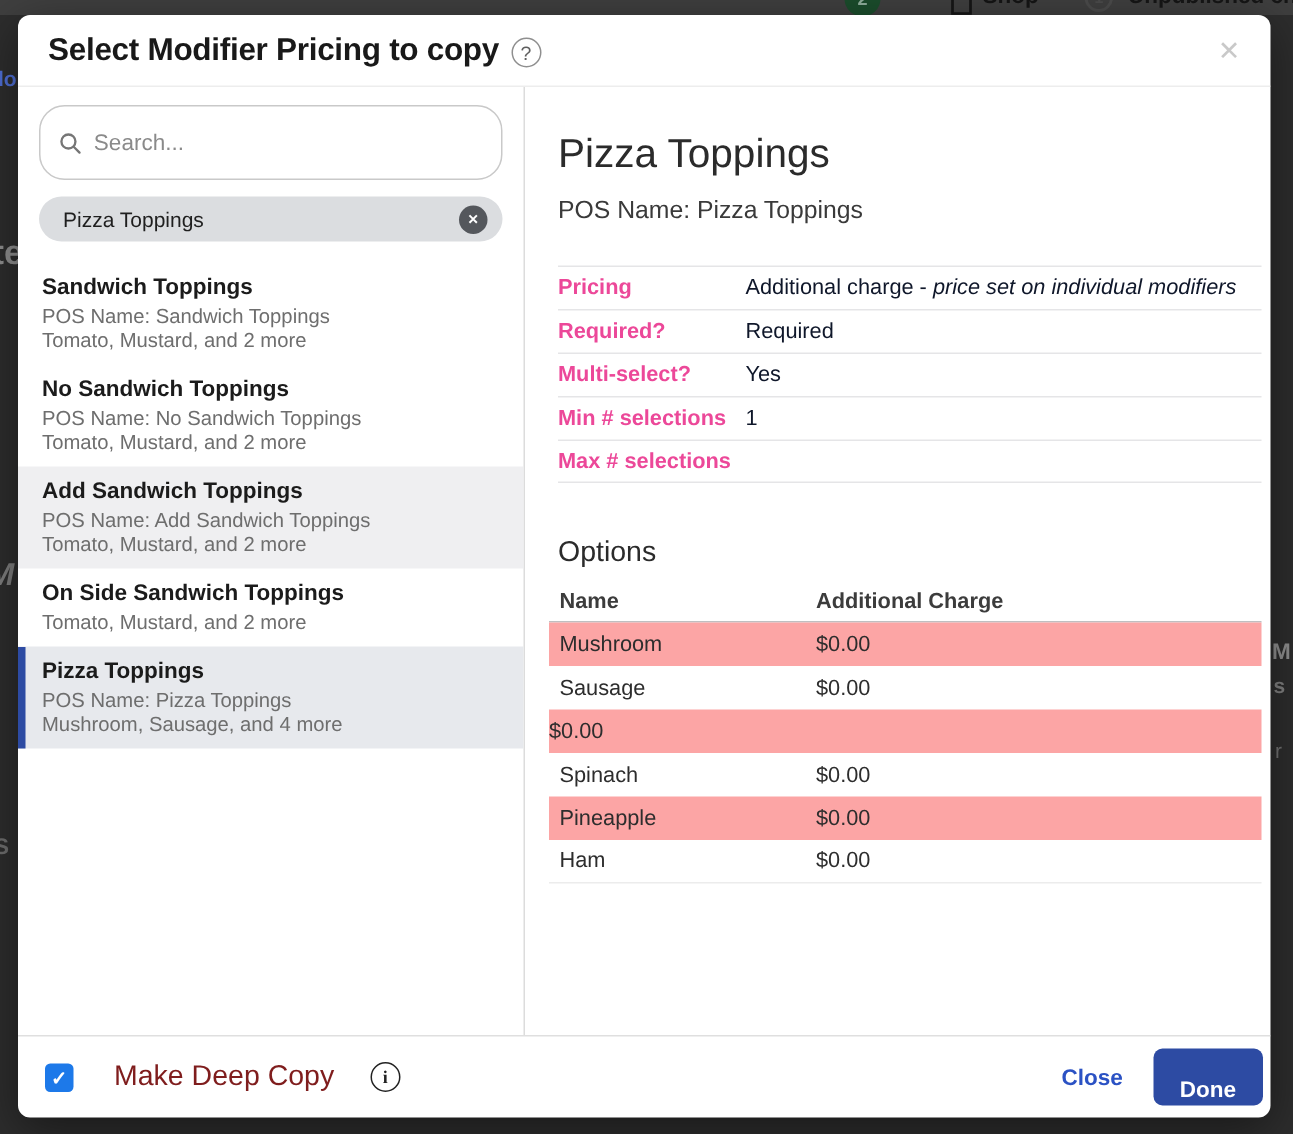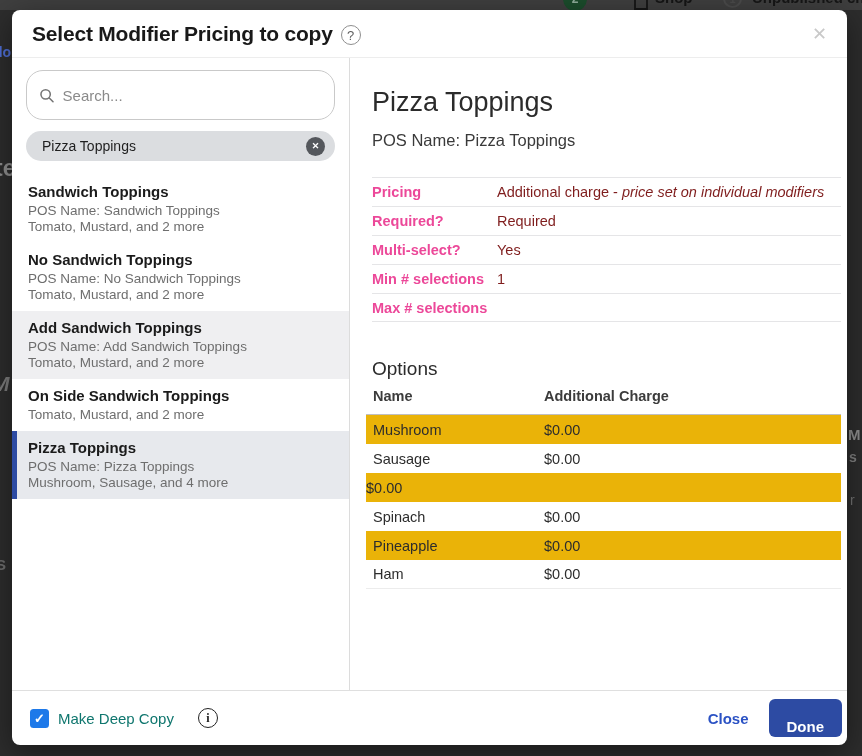--- a/index.html
+++ b/index.html
@@ -60,39 +60,39 @@
 
   
   .right-panel { flex:1 1 auto; padding:28px 6px 0 22px; overflow:hidden; }
   .detail-title { font-size:27px; font-weight:400; color:#2b2b2b; line-height:32px; }
   .detail-pos { font-size:16.5px; color:#3a3a3a; margin-top:13px; }
 
   .fields { margin-top:27px; width:469px; }
   .field-row { display:flex; height:29px; align-items:center; border-top:1px solid #e5e5e7; }
   .field-row:last-child { border-bottom:1px solid #e5e5e7; }
   .f-label { flex:0 0 125px; font-size:14.5px; font-weight:700; color:#ec4899; }
-  .f-value { font-size:14.5px; color:#7f1d1d; }
+  .f-value { font-size:14.5px; color:#0f172a; }
   .f-value i { font-style:italic; }
 
   .options-heading { margin-top:36px; font-size:19px; font-weight:400; color:#2b2b2b; }
   .options-table { width:475px; margin-left:-6px; margin-top:8px; }
-  .opt-header { display:flex; height:27px; border-bottom:1px solid #bfbfc1; }
+  .opt-header { display:flex; height:27px; align-items:center; border-bottom:1px solid #bfbfc1; }
   .opt-h { font-size:14.5px; font-weight:700; color:#3c3c3c; }
   .opt-row { display:flex; height:29px; align-items:center; }
-  .opt-row.striped { background:#eab308; }
+  .opt-row.striped { background:#fca5a5; }
   .opt-row:last-child { border-bottom:1px solid #ececec; }
   .opt-cell { font-size:14.5px; color:#2d2d2d; }
   .col-name { flex:0 0 178px; padding-left:7px; }
   .col-charge { flex:1; }
 
   
   .modal-footer { flex:0 0 55px; border-top:1px solid #dfdfdf; display:flex; align-items:center; padding:0 5px 0 18px; }
   .checkbox { width:19px; height:19px; border-radius:3.5px; background:var(--checkbox); display:flex; align-items:center; justify-content:center; cursor:pointer; }
   .checkbox .check { color:#fff; font-size:13px; font-weight:700; line-height:1; }
-  .cb-label { margin-left:9px; font-size:15px; color:#0f766e; }
+  .cb-label { margin-left:27px; font-size:19px; color:#7f1d1d; }
   .info-icon { margin-left:24px; width:20px; height:20px; border:1.7px solid #222; border-radius:50%; display:flex; align-items:center; justify-content:center; font-size:12px; font-weight:700; color:#222; font-family:"Liberation Serif", serif; cursor:pointer; }
   .footer-spacer { flex:1; }
   .close-link { color:#2b52c4; font-weight:700; font-size:15px; margin-right:20px; cursor:pointer; }
   .done-btn { background:var(--accent); color:#ffffff; font-weight:700; font-size:15px; border:none; border-radius:6px; padding:19px 18px; height:36px; cursor:pointer; font-family:inherit; }
 </style>
 </head>
 <body style="--accent: #2d4ba3; --checkbox: #1d79e9;">
 
 <div class="top-strip">
   <div class="bg-badge">2</div>

